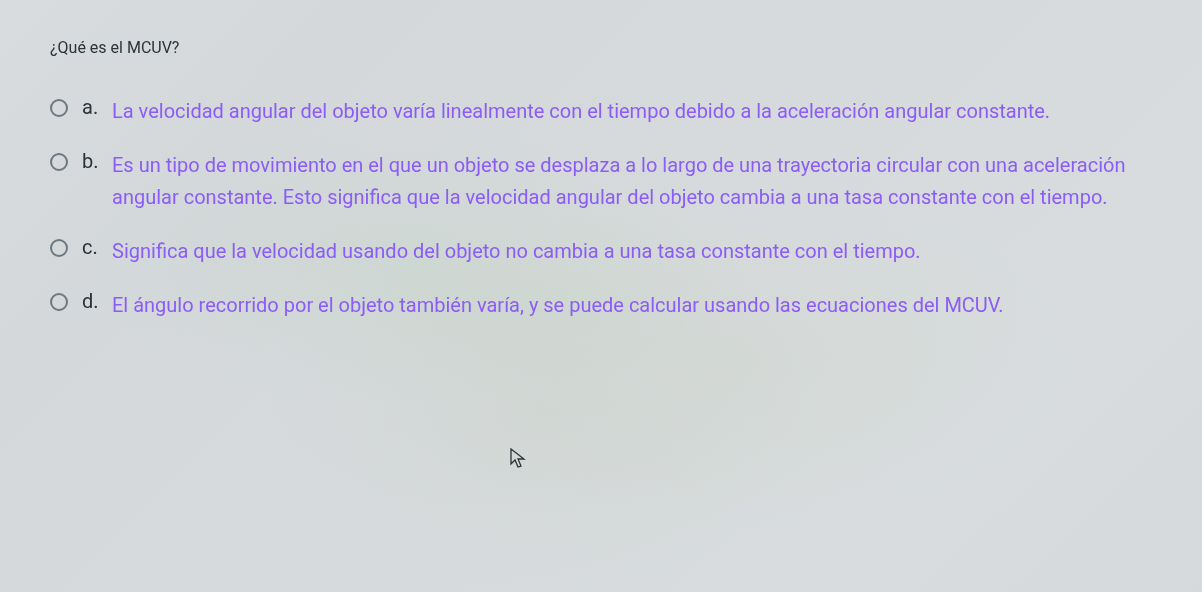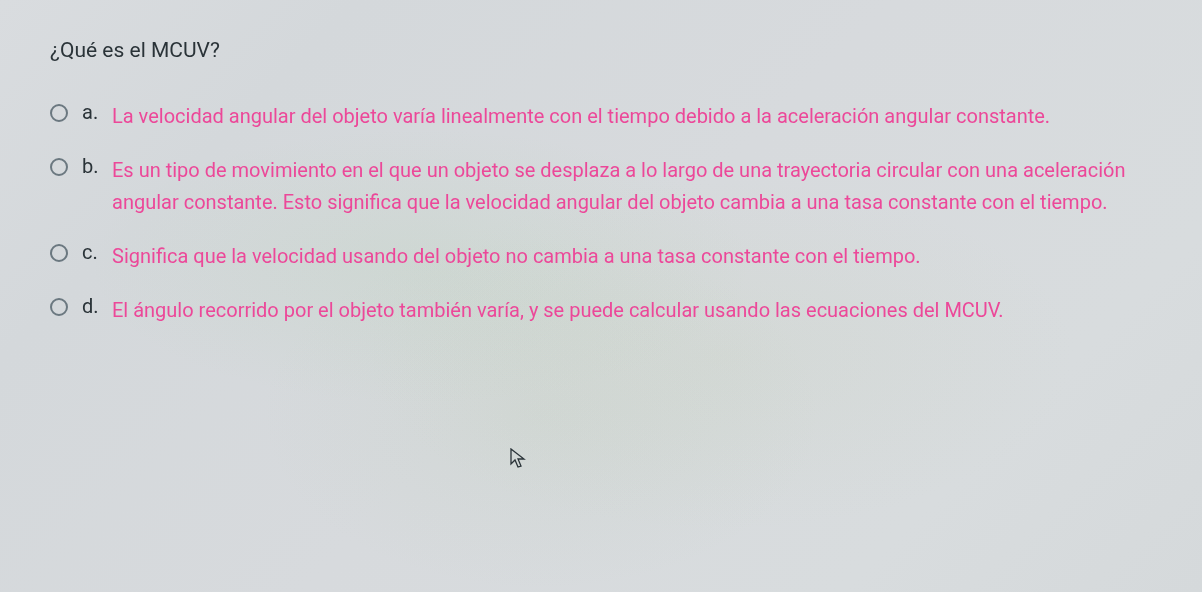--- a/index.html
+++ b/index.html
@@ -25,21 +25,21 @@
       background: radial-gradient(ellipse at 35% 45%, rgba(150,200,140,0.12) 0%, transparent 30%),
                   radial-gradient(ellipse at 60% 60%, rgba(180,200,150,0.1) 0%, transparent 35%),
                   radial-gradient(ellipse at 45% 70%, rgba(160,190,145,0.1) 0%, transparent 30%);
       pointer-events: none;
     }
     .question-container {
       padding: 8px 10px 20px 10px;
       position: relative;
     }
     .question-text {
-      font-size: 21px;
+      font-size: 16px;
       color: #2a3338;
       margin-bottom: 38px;
       font-weight: 400;
     }
     .option-row {
       display: flex;
       align-items: flex-start;
       margin-bottom: 22px;
       cursor: pointer;
     }
@@ -59,21 +59,21 @@
     .option-letter {
       flex: 0 0 auto;
       width: 30px;
       font-size: 20px;
       color: #2a3338;
       font-weight: 400;
     }
     .option-text {
       flex: 1 1 auto;
       font-size: 20px;
-      color: #ec4899;
+      color: #8b5cf6;
       line-height: 1.6;
       font-weight: 400;
     }
     .cursor {
       position: absolute;
       left: 470px;
       top: 418px;
       pointer-events: none;
     }
   </style>

